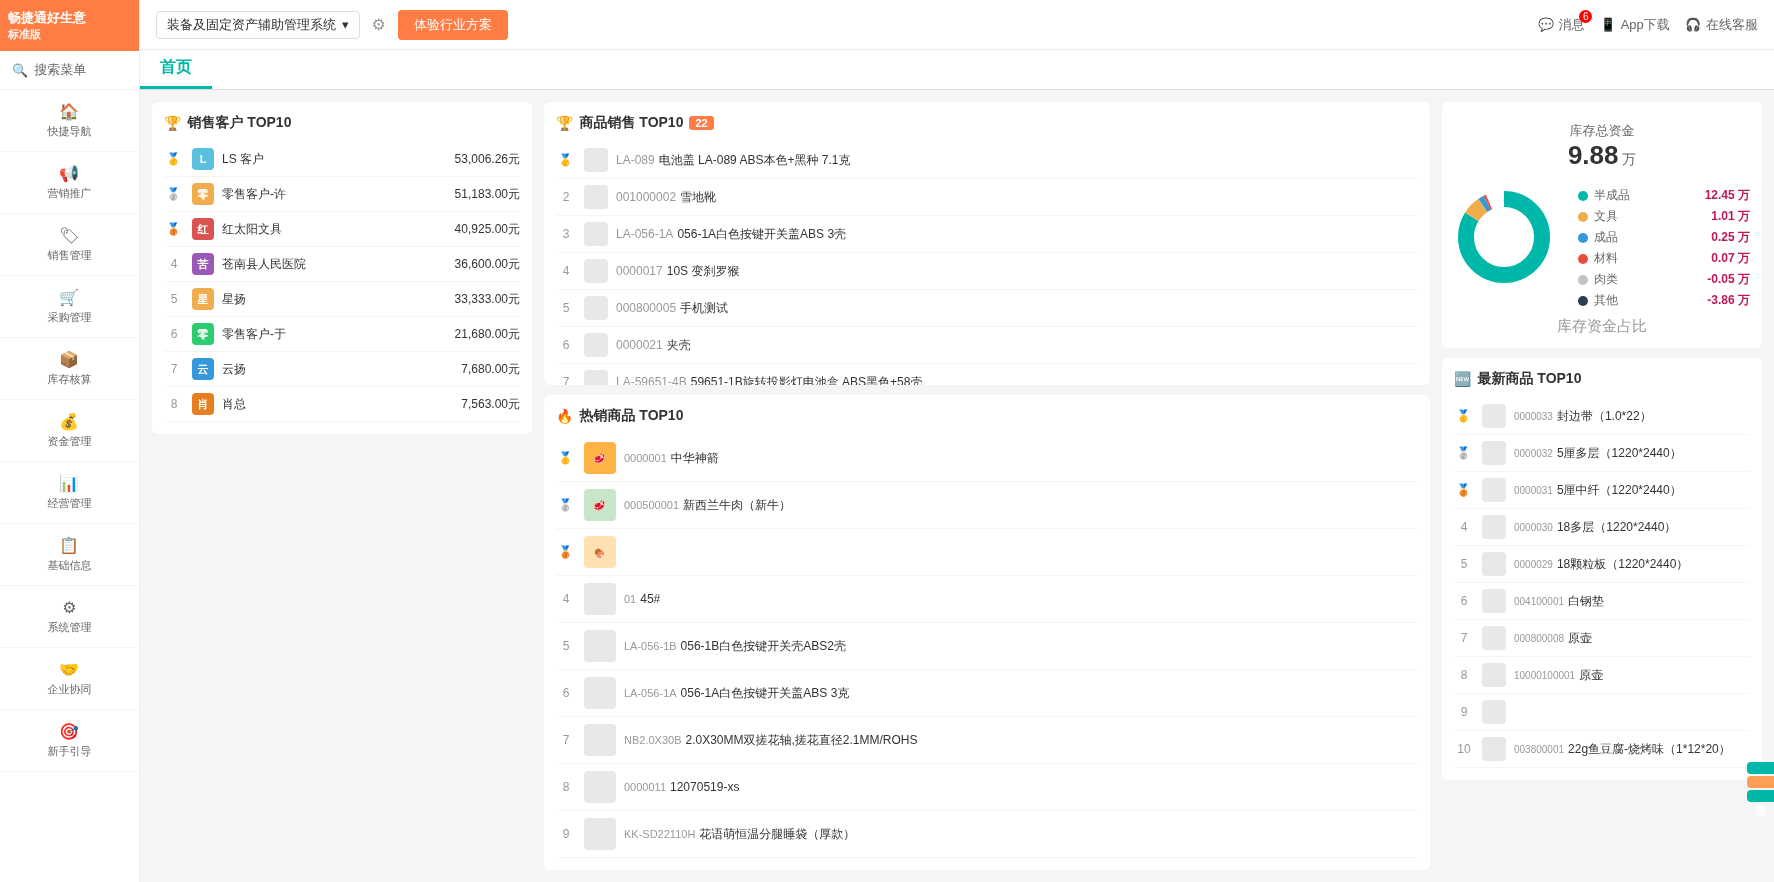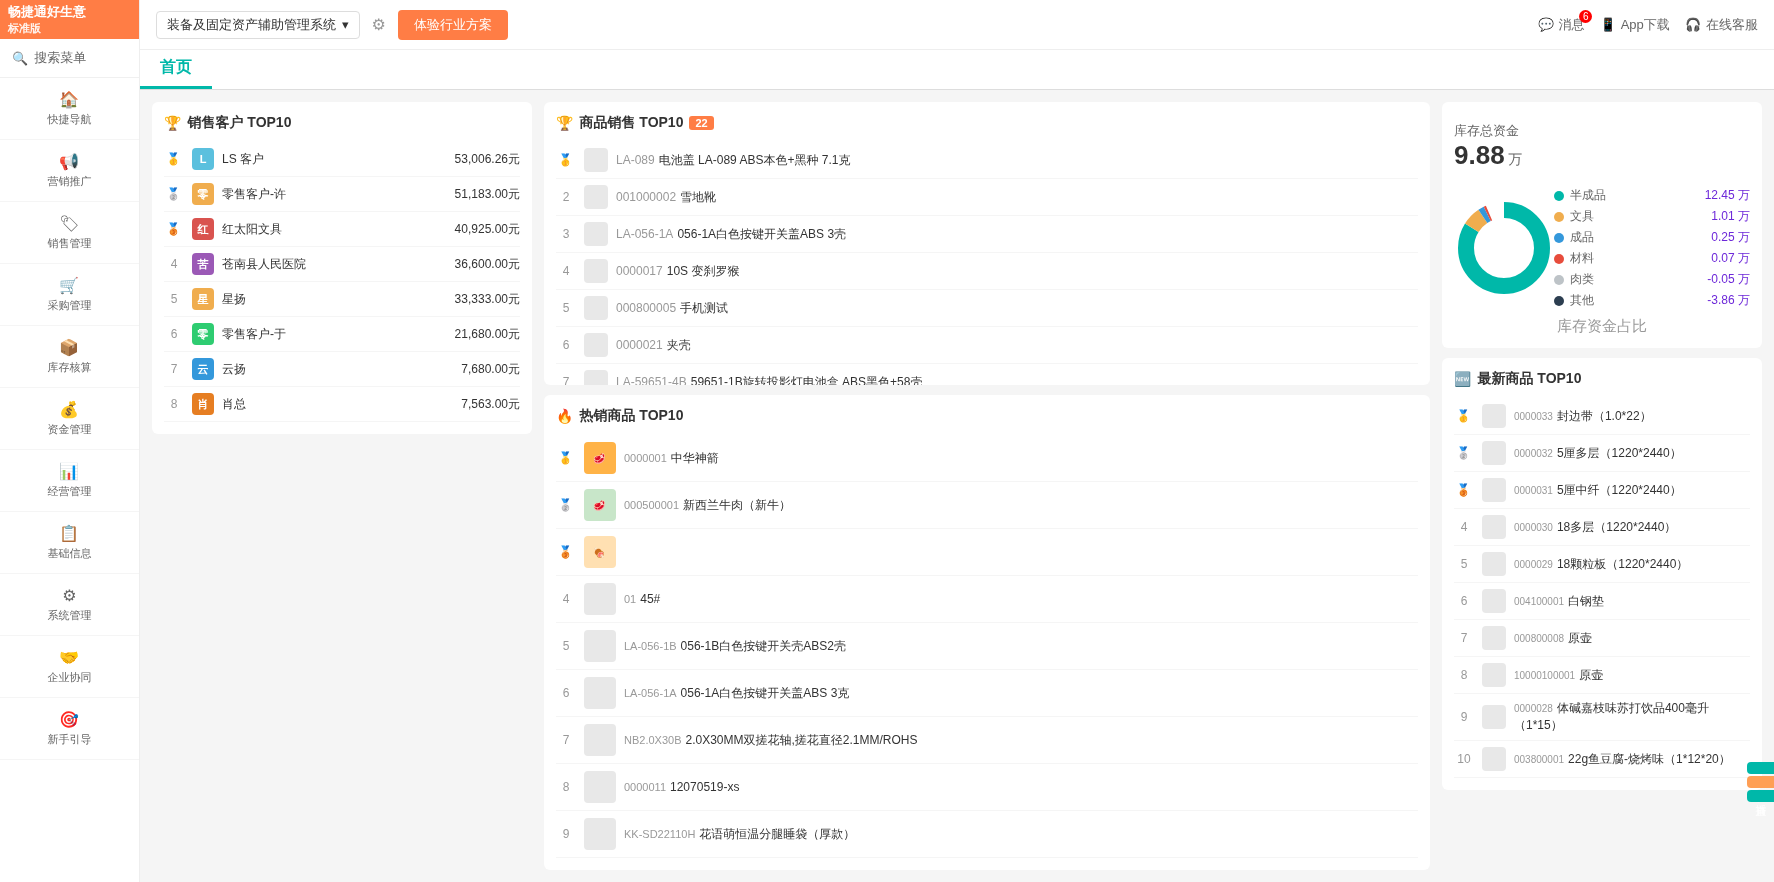--- a/index.html
+++ b/index.html
@@ -1,20 +1,20 @@
 <!DOCTYPE html>
 <html><head>
   <meta charset="utf-8">
   <style>
     * { margin: 0; padding: 0; box-sizing: border-box; }
     body { font-family: 'Microsoft YaHei', Arial, sans-serif; font-size: 13px; background: #f5f5f5; width: 1774px; height: 882px; overflow: hidden; display: flex; }
 
     
     .sidebar { width: 140px; background: #fff; height: 882px; display: flex; flex-direction: column; border-right: 1px solid #eee; flex-shrink: 0; }
-    .sidebar-header { background: #ff7d45; padding: 4px 8px; display: flex; align-items: center; gap: 6px; }
+    .sidebar-header { background: #ff7d45; padding: 10px 8px; display: flex; align-items: center; gap: 6px; }
     .sidebar-logo-text { color: #fff; font-size: 13px; font-weight: bold; line-height: 1.3; }
     .sidebar-search { display: flex; align-items: center; gap: 6px; padding: 10px 12px; border-bottom: 1px solid #f0f0f0; cursor: pointer; color: #666; }
     .sidebar-nav { flex: 1; overflow-y: auto; }
     .nav-item { display: flex; flex-direction: column; align-items: center; padding: 12px 8px; cursor: pointer; color: #666; border-bottom: 1px solid #f5f5f5; transition: color 0.2s; }
     .nav-icon { font-size: 16px; margin-bottom: 3px; }
     .nav-label { font-size: 11px; }
 
     
     .main-area { flex: 1; display: flex; flex-direction: column; height: 882px; overflow: hidden; }
     .topbar { height: 50px; background: #fff; display: flex; align-items: center; padding: 0 16px; gap: 12px; border-bottom: 1px solid #eee; flex-shrink: 0; }
@@ -47,31 +47,31 @@
     .rank-item { display: flex; align-items: center; gap: 8px; padding: 6px 0; border-bottom: 1px solid #f5f5f5; }
     .rank-num { width: 20px; text-align: center; font-size: 12px; color: #999; }
     .rank-num.top1 { color: #ff7d45; font-weight: bold; }
     .rank-num.top2 { color: #aaa; font-weight: bold; }
     .rank-num.top3 { color: #aaa; font-weight: bold; }
     .rank-avatar { width: 22px; height: 22px; border-radius: 4px; display: flex; align-items: center; justify-content: center; font-size: 11px; color: #fff; font-weight: bold; flex-shrink: 0; }
     .rank-name { flex: 1; color: #333; font-size: 12px; }
     .rank-amount { color: #333; font-size: 12px; font-weight: 500; }
 
     
-    .inventory-total { padding: 8px 0; }
+    .inventory-total { text-align: center; padding: 8px 0; }
     .inventory-total .label { font-size: 13px; color: #666; }
     .inventory-total .value { font-size: 22px; font-weight: bold; color: #333; }
     .inventory-total .unit { font-size: 14px; color: #666; }
-    .chart-area { display: flex; gap: 0; align-items: center; padding: 8px 0; }
+    .chart-area { display: flex; gap: 24px; align-items: flex-start; padding: 8px 0; }
     .donut-chart { position: relative; width: 100px; height: 100px; flex-shrink: 0; }
     .chart-legend { flex: 1; display: flex; flex-direction: column; gap: 4px; }
     .legend-item { display: flex; align-items: center; gap: 6px; font-size: 12px; }
     .legend-dot { width: 10px; height: 10px; border-radius: 50%; flex-shrink: 0; }
     .legend-label { flex: 1; color: #666; }
-    .legend-value { color: #6d28d9; font-weight: 400; margin-left: 36px; }
+    .legend-value { color: #be185d; font-weight: 700; margin-left: 36px; }
     .chart-footer { font-size: 15px; color: #999; text-align: center; }
 
     
     .hot-product-item { display: flex; align-items: center; gap: 8px; padding: 7px 0; border-bottom: 1px solid #f5f5f5; }
     .hot-rank { width: 20px; text-align: center; font-size: 12px; color: #999; }
     .hot-img { width: 32px; height: 32px; background: #e8e8e8; border-radius: 4px; display: flex; align-items: center; justify-content: center; font-size: 10px; color: #999; flex-shrink: 0; overflow: hidden; }
     .hot-name { flex: 1; font-size: 12px; color: #333; }
     .hot-code { font-size: 11px; color: #999; margin-right: 4px; }
 
     
@@ -444,21 +444,20 @@
           <span class="new-info"><span class="new-code">000800008</span><span>原壶</span></span>
         </div>
         <div class="new-product-item">
           <span class="new-rank">8</span>
           <div class="new-img"></div>
           <span class="new-info"><span class="new-code">10000100001</span><span>原壶</span></span>
         </div>
         <div class="new-product-item">
           <span class="new-rank">9</span>
           <div class="new-img"></div>
-          <span class="new-info"><span class="new-code">0000028</span><span>体碱嘉枝味苏打饮品400毫升（1*15）</span></span>
         </div>
         <div class="new-product-item">
           <span class="new-rank">10</span>
           <div class="new-img"></div>
           <span class="new-info"><span class="new-code">003800001</span><span>22g鱼豆腐-烧烤味（1*12*20）</span></span>
         </div>
       </div>
     </div>
 
   </div>

